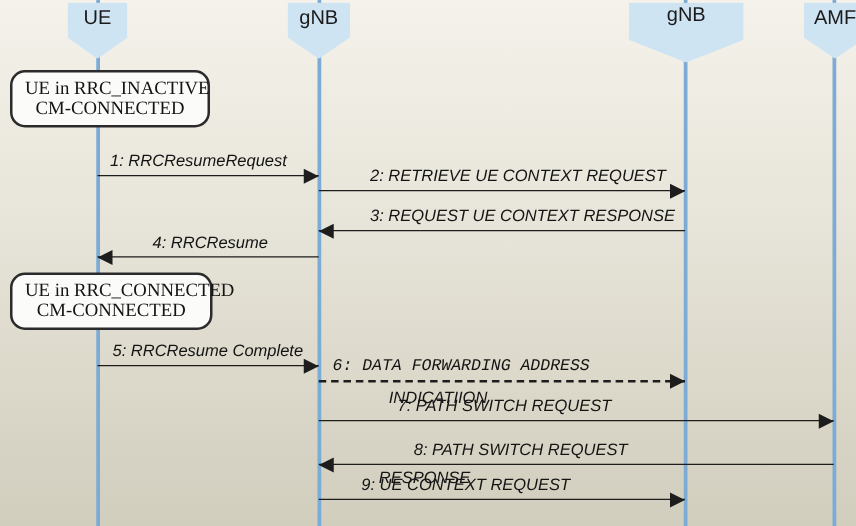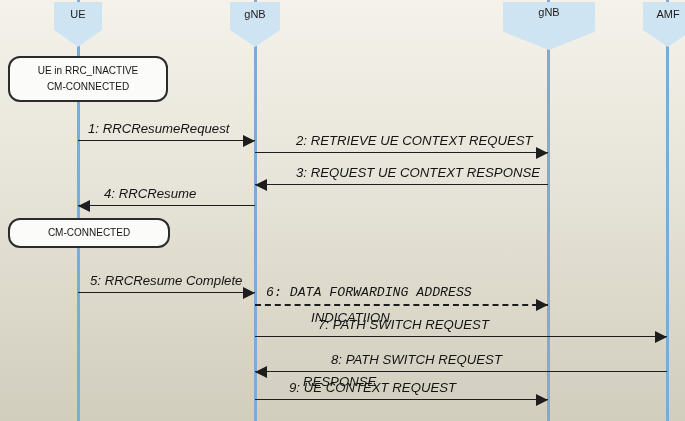--- a/index.html
+++ b/index.html
@@ -14,39 +14,40 @@
   .lifeline{
     position:absolute;width:3px;background:#7cacd6;top:0;bottom:0;
   }
   .head{
     position:absolute;
     background:#cfe4f3;
     -webkit-clip-path:polygon(0 0,100% 0,100% 62%,50% 100%,0 62%);
     clip-path:polygon(0 0,100% 0,100% 62%,50% 100%,0 62%);
     text-align:center;
     color:#1b1b1b;
-    font-size:11px;
+    font-size:16px;
     line-height:15px;
     padding-top:5px;
     box-sizing:border-box;
     z-index:3;
   }
   .statebox{
     position:absolute;
     background:#fbfbf9;
     border:2px solid #2b2b2b;
     border-radius:12px;
     text-align:center;
-    font-size:10px;
+    font-size:15px;
     line-height:16px;
     color:#141414;
     padding:5px 10px;
     box-sizing:border-box;
     z-index:4;
     white-space:nowrap;
+    font-family:Liberation Serif, serif;
   }
   .msg{position:absolute;z-index:2;}
   .msg .line{
     position:absolute;left:0;top:0;height:0;
     border-top:1.6px solid #1d1d1d;
   }
   .msg .line.dashed{
     border-top:2px dashed #1d1d1d;
   }
   .msg .head-r,.msg .head-l{
@@ -91,20 +92,21 @@
   <div class="head" style="left:643px;top:2px;width:50px;height:45px;">
     <div>AMF</div>
   </div>
 
   <div class="statebox" style="left:8px;top:56px;width:160px;">
     <div>UE in RRC_INACTIVE</div>
     <div>CM-CONNECTED</div>
   </div>
 
   <div class="statebox" style="left:8px;top:218px;width:162px;">
+    <div>UE in RRC_CONNECTED</div>
     <div>CM-CONNECTED</div>
   </div>
 
   <div class="msg" style="left:78px;top:140px;width:177px;">
     <div class="line" style="width:177px;"></div>
     <div class="head-r" style="left:165px;"></div>
     <div class="lbl up" style="left:10px;">1: RRCResumeRequest</div>
   </div>
 
   <div class="msg" style="left:255px;top:152px;width:293px;">
@@ -115,21 +117,21 @@
 
   <div class="msg" style="left:255px;top:184px;width:293px;">
     <div class="line" style="width:293px;"></div>
     <div class="head-l" style="left:0px;"></div>
     <div class="lbl up" style="left:41px;">3: REQUEST UE CONTEXT RESPONSE</div>
   </div>
 
   <div class="msg" style="left:78px;top:205px;width:177px;">
     <div class="line" style="width:177px;"></div>
     <div class="head-l" style="left:0px;"></div>
-    <div class="lbl up" style="left:26px;">4: RRCResume</div>
+    <div class="lbl up" style="left:44px;">4: RRCResume</div>
   </div>
 
   <div class="msg" style="left:78px;top:292px;width:177px;">
     <div class="line" style="width:177px;"></div>
     <div class="head-r" style="left:165px;"></div>
     <div class="lbl up" style="left:12px;">5: RRCResume Complete</div>
   </div>
 
   <div class="msg" style="left:255px;top:304px;width:293px;">
     <div class="line dashed" style="width:293px;"></div>

